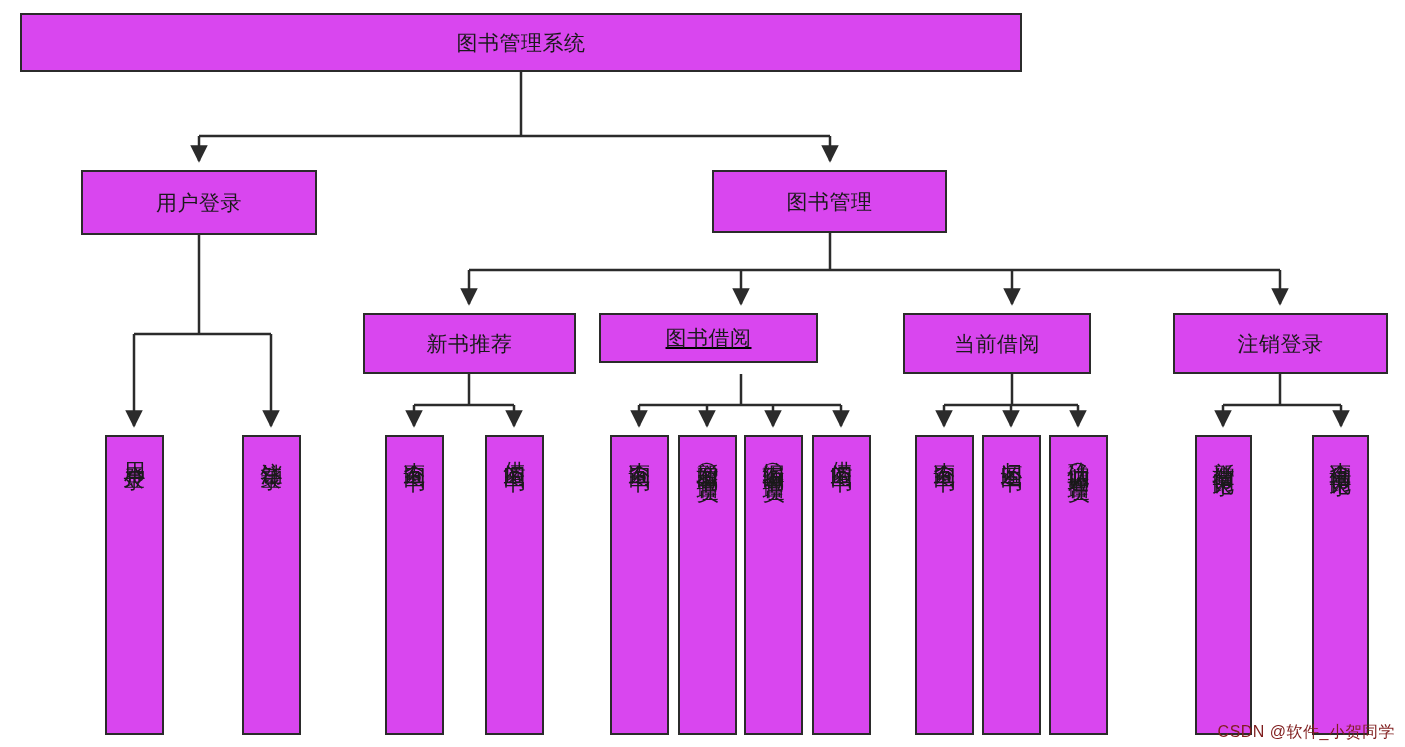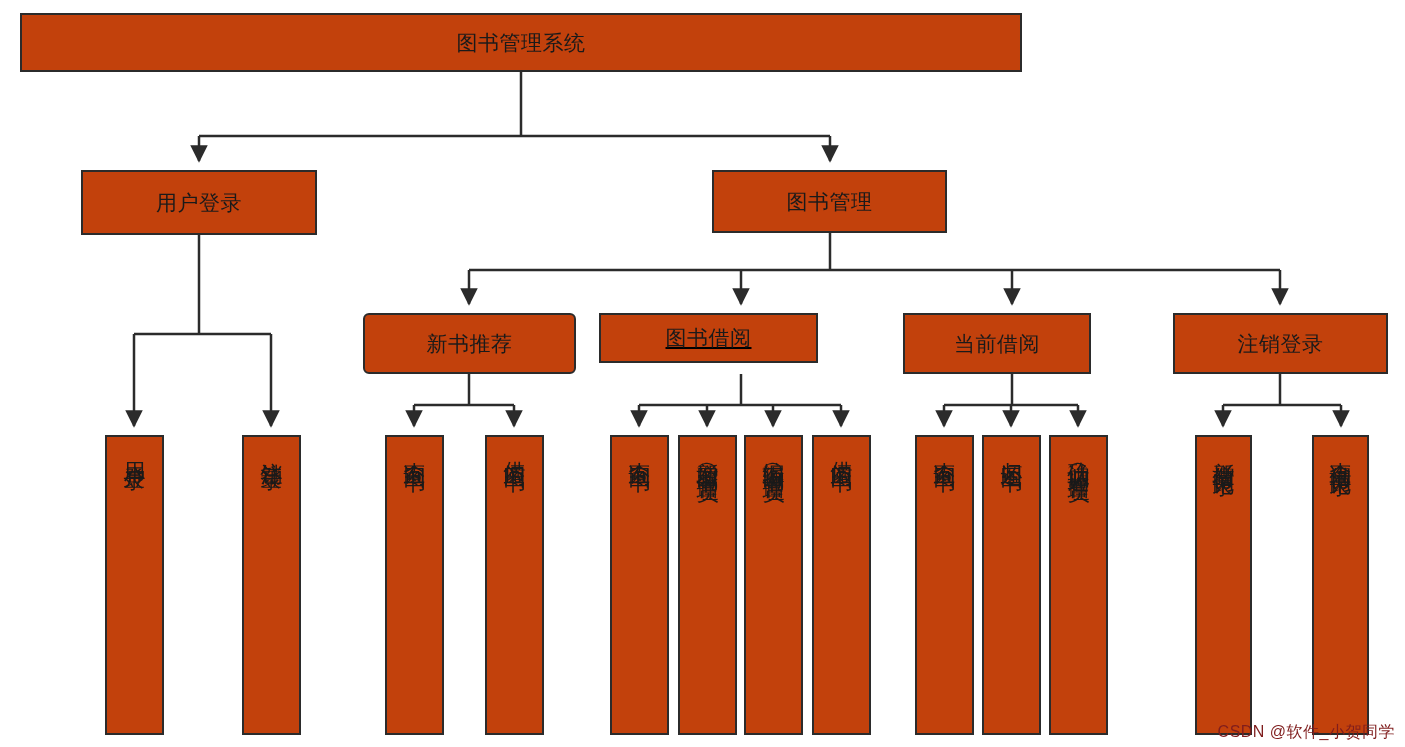--- a/index.html
+++ b/index.html
@@ -21,21 +21,21 @@
     position: absolute;
     left: 0;
     top: 0;
     width: 1405px;
     height: 747px;
     pointer-events: none;
   }
   .node {
     position: absolute;
     box-sizing: border-box;
-    background: #c2410c;
+    background: #d946ef;
     border: 2.5px solid #2b2b2b;
     display: flex;
     align-items: center;
     justify-content: center;
     overflow: hidden;
   }
   .node .label {
     color: #1a1a1a;
     text-align: center;
     line-height: 1.12;
@@ -125,21 +125,21 @@
     <span class="label">图书管理系统</span>
   </div>
 
   <div class="node horizontal" style="left:81px; top:170px; width:236px; height:65px;">
     <span class="label">用户登录</span>
   </div>
   <div class="node horizontal" style="left:712px; top:170px; width:235px; height:63px;">
     <span class="label">图书管理</span>
   </div>
 
-  <div class="node horizontal" style="left:363px; top:313px; width:213px; height:61px;border-radius:6px;">
+  <div class="node horizontal" style="left:363px; top:313px; width:213px; height:61px;">
     <span class="label">新书推荐</span>
   </div>
   <div class="node horizontal" style="left:599px; top:313px; width:219px; height:50px;text-decoration:underline;">
     <span class="label">图书借阅</span>
   </div>
   <div class="node horizontal" style="left:903px; top:313px; width:188px; height:61px;">
     <span class="label">当前借阅</span>
   </div>
   <div class="node horizontal" style="left:1173px; top:313px; width:215px; height:61px;">
     <span class="label">注销登录</span>

